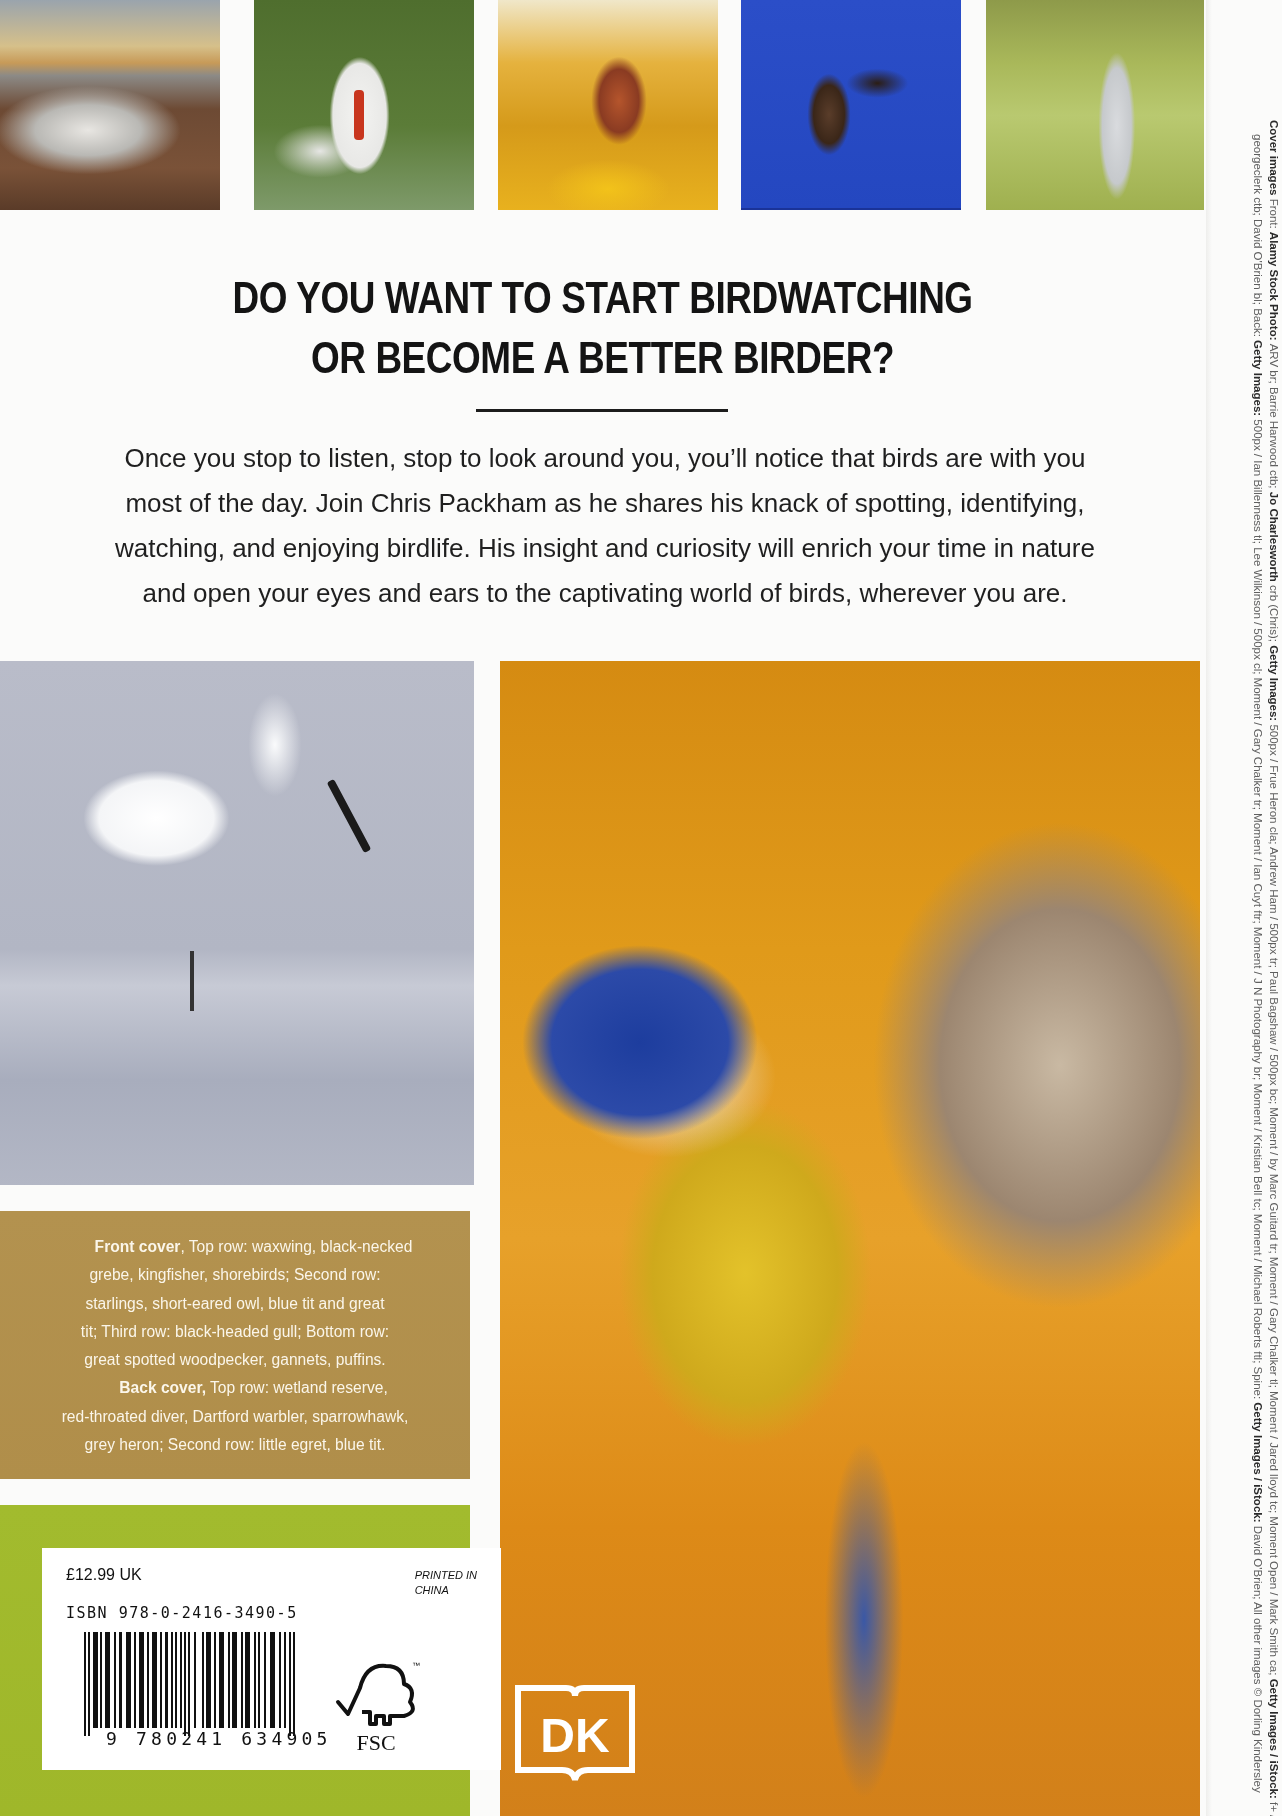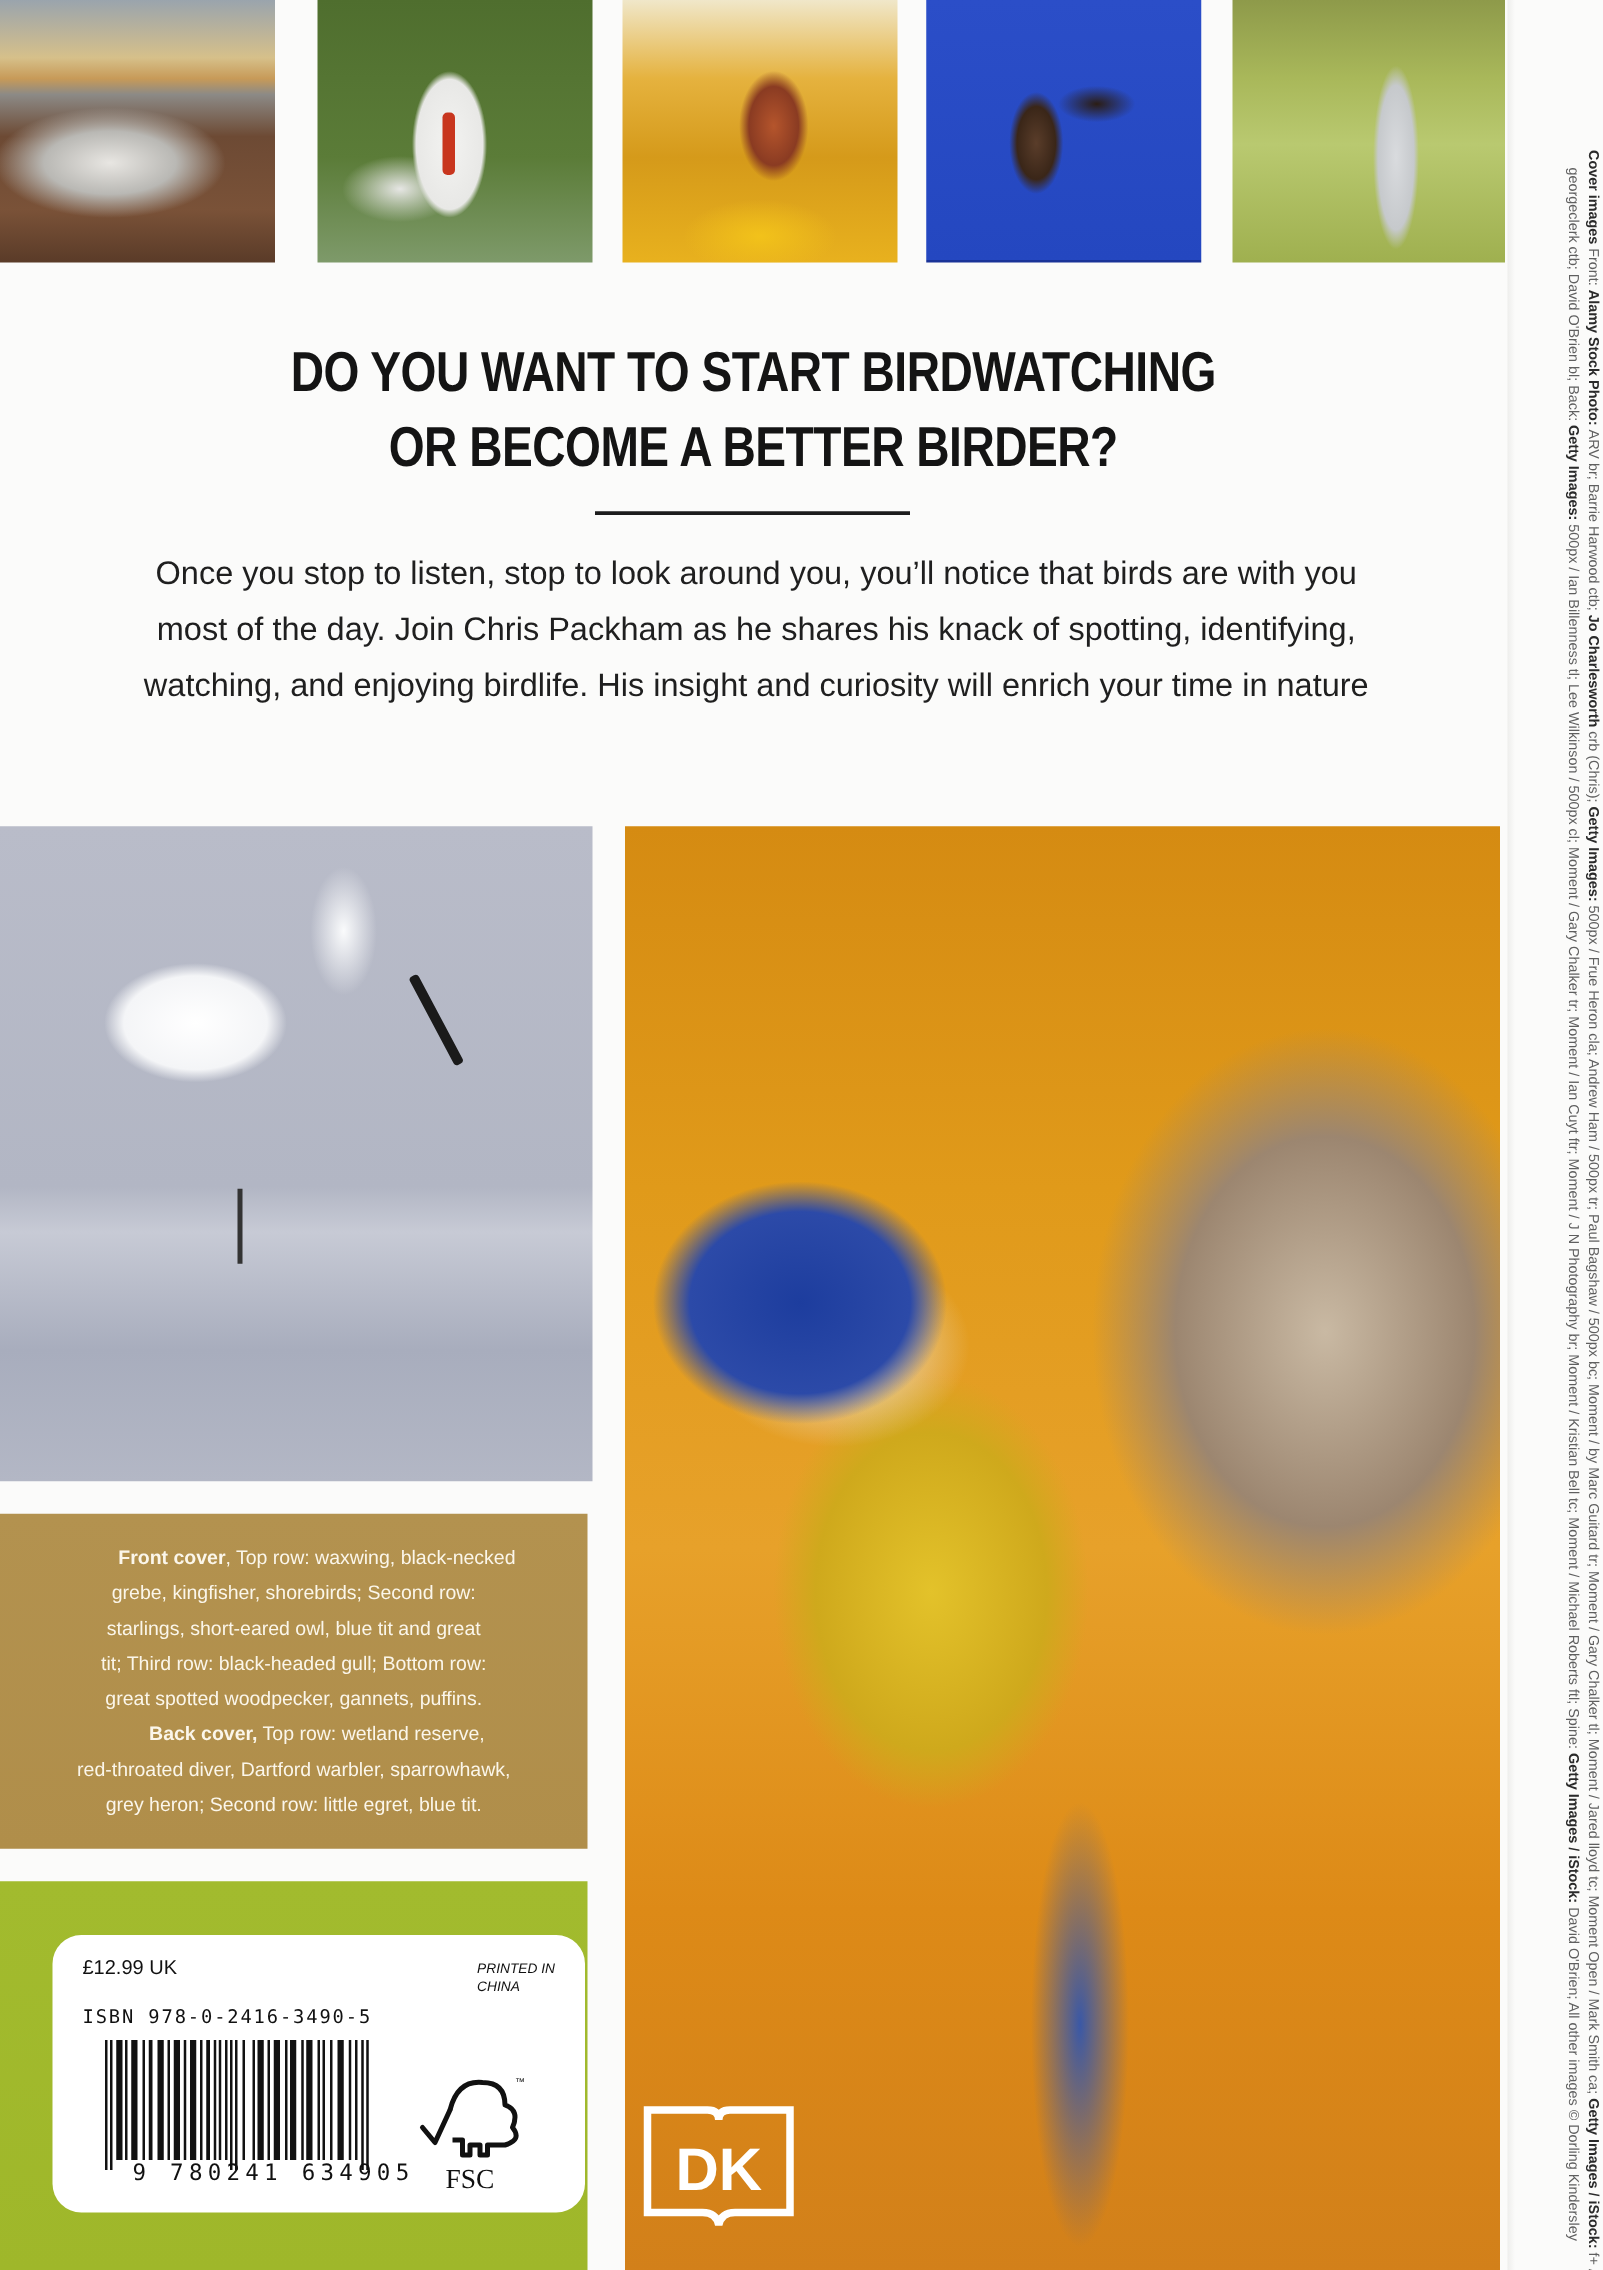--- a/index.html
+++ b/index.html
@@ -61,21 +61,21 @@
 
   
   .caption { position: absolute; left: 0; top: 1211px; width: 470px; height: 268px;
     background: linear-gradient(180deg, #b3924f 0%, #b08e4a 100%);
     color: #fbf6ea; text-align: center; font-size: 15.6px; line-height: 28.3px; padding-top: 22px; }
   .caption b { font-weight: 700; margin-left: 37px; }
 
   
   .green { position: absolute; left: 0; top: 1505px; width: 470px; height: 311px;
     background: linear-gradient(180deg, #a2bb2e 0%, #9fb72a 100%); }
-  .label { position: absolute; left: 42px; top: 1548px; width: 426px; height: 222px; background: #ffffff; border-radius: 23px; }
+  .label { position: absolute; left: 42px; top: 1548px; width: 459px; height: 222px; background: #ffffff; }
   .price { position: absolute; left: 24px; top: 18px; font-size: 16px; color: #111; }
   .printed { position: absolute; right: 24px; top: 20px; font-size: 11px; line-height: 15px; text-align: left; color: #111; font-style: italic; }
   .isbn { position: absolute; left: 24px; top: 56px; font-family: "DejaVu Sans Mono", monospace; font-size: 15px; letter-spacing: 1.5px; color: #111; }
   .barcode { position: absolute; left: 42px; top: 84px; width: 214px; height: 104px; }
   .barnum { position: absolute; left: 24px; top: 180px; font-family: "DejaVu Sans Mono", monospace; font-size: 18px; letter-spacing: 4.2px; color: #111; margin-left: 40px; }
   .fsc { position: absolute; left: 290px; top: 110px; width: 90px; height: 100px; }
 
   
   .credits { position: absolute; left: 1282px; top: 120px; transform-origin: 0 0; transform: rotate(90deg);
     width: 1680px; font-size: 11.5px; line-height: 16px; color: #5f5f5f; white-space: nowrap; }
@@ -96,20 +96,21 @@
 <h1 class="headline">
   <span>DO YOU WANT TO START BIRDWATCHING</span>
   <span>OR BECOME A BETTER BIRDER?</span>
 </h1>
 <div class="rule"></div>
 
 <div class="blurb">
   <div>Once you stop to listen, stop to look around you, you’ll notice that birds are with you</div>
   <div>most of the day. Join Chris Packham as he shares his knack of spotting, identifying,</div>
   <div>watching, and enjoying birdlife. His insight and curiosity will enrich your time in nature</div>
+  <div>and open your eyes and ears to the captivating world of birds, wherever you are.</div>
 </div>
 
 <div class="photo" id="egret">
   <div class="bill"></div>
   <div class="leg"></div>
 </div>
 
 <div class="photo" id="bluetit"></div>
 
 <svg class="dk-logo" viewBox="0 0 122 102">

